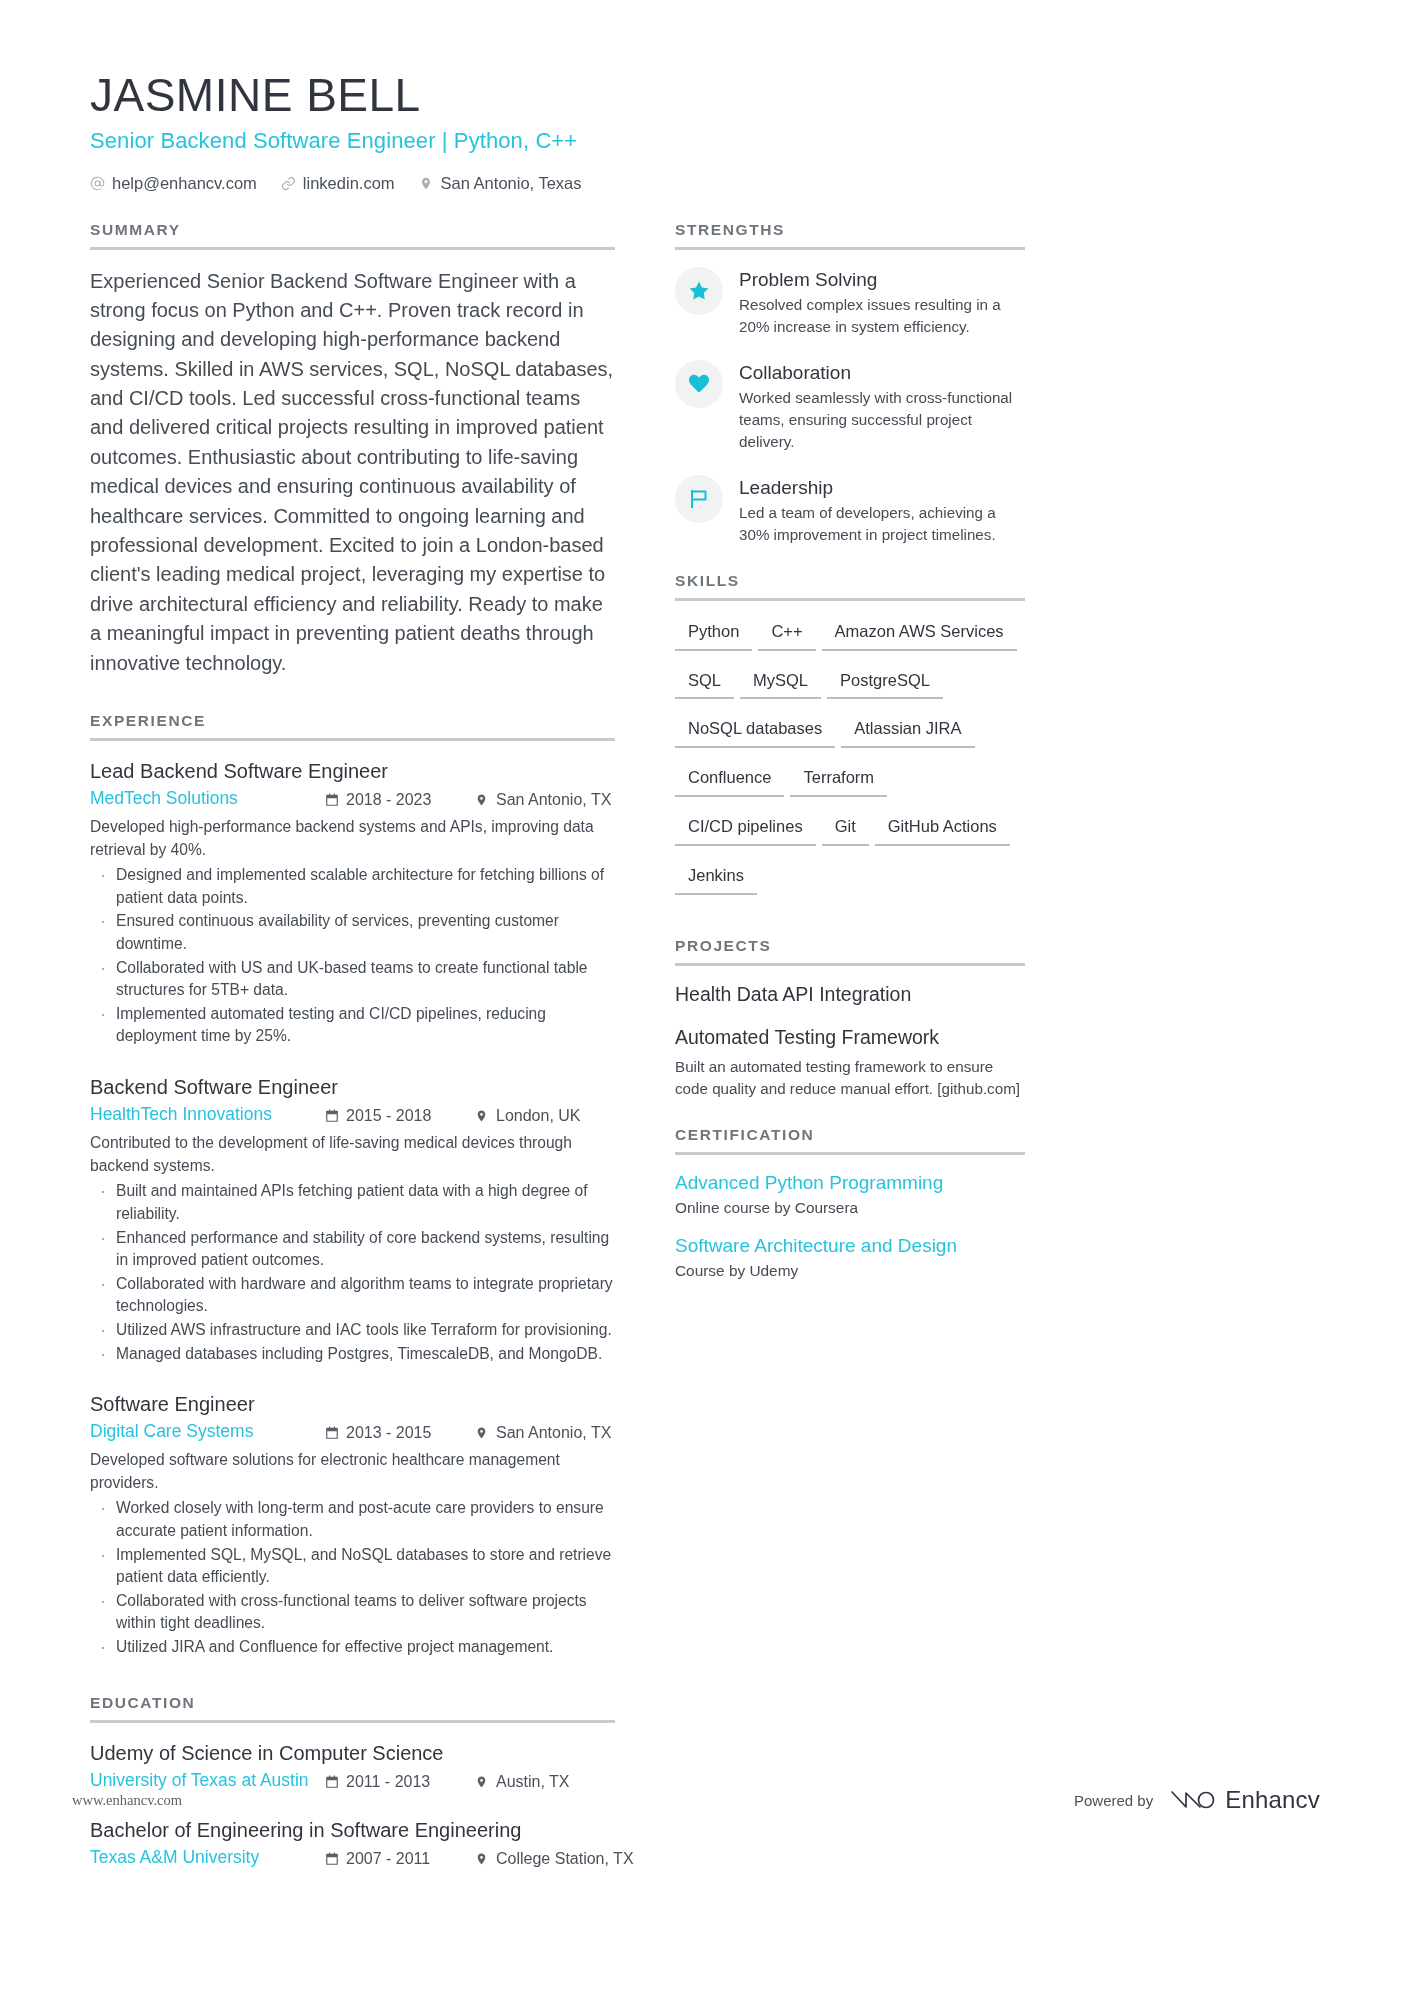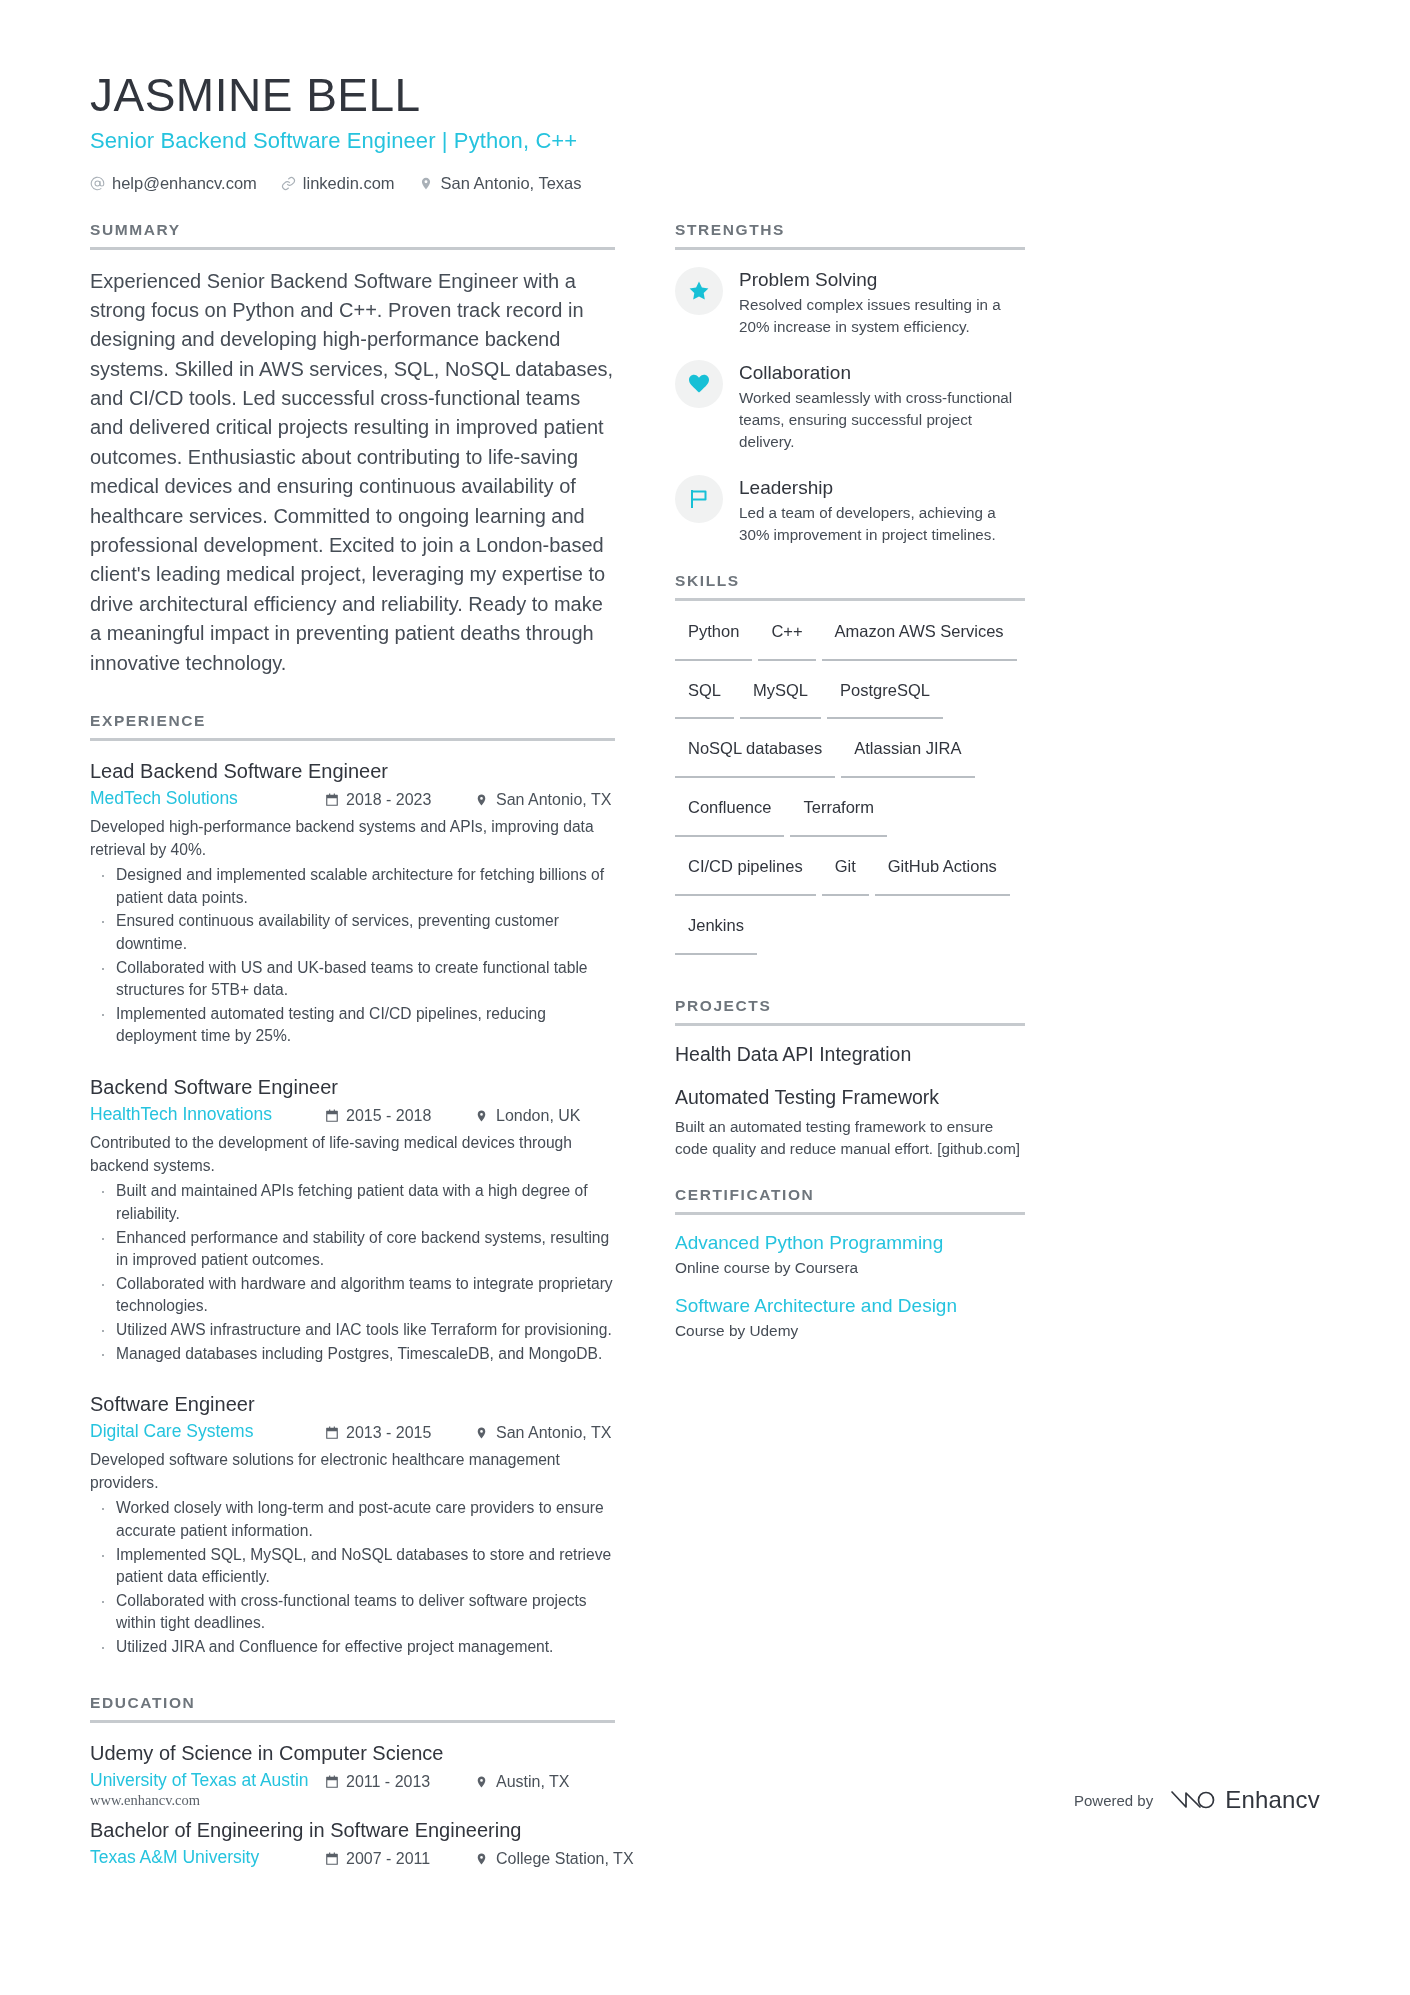--- a/index.html
+++ b/index.html
@@ -191,21 +191,21 @@
 
   
   .skills-wrap {
     display: flex;
     flex-wrap: wrap;
     gap: 0px;
   }
   .skill {
     font-size: 16.5px;
     color: #31353d;
-    padding: 4px 13px 17px 13px;
+    padding: 4px 13px 7px 13px;
     border-bottom: 2px solid #b9bec3;
     margin: 0 6px 16px 0;
     white-space: nowrap;
     line-height: 1.2;
   }
 
   
   .project { margin-bottom: 20px; }
   .project:last-child { margin-bottom: 0; }
   .project-name {
@@ -229,21 +229,21 @@
     margin-bottom: 5px;
   }
   .cert-issuer {
     font-size: 15.4px;
     color: #454c55;
   }
 
   
   .footer {
     position: absolute;
-    left: 90px;
+    left: 72px;
     right: 90px;
     bottom: 72px;
     display: flex;
     align-items: center;
     justify-content: space-between;
   }
   .footer-url {
     font-size: 14.5px;
     color: #5c636b;
     font-family: "Liberation Serif", serif;

